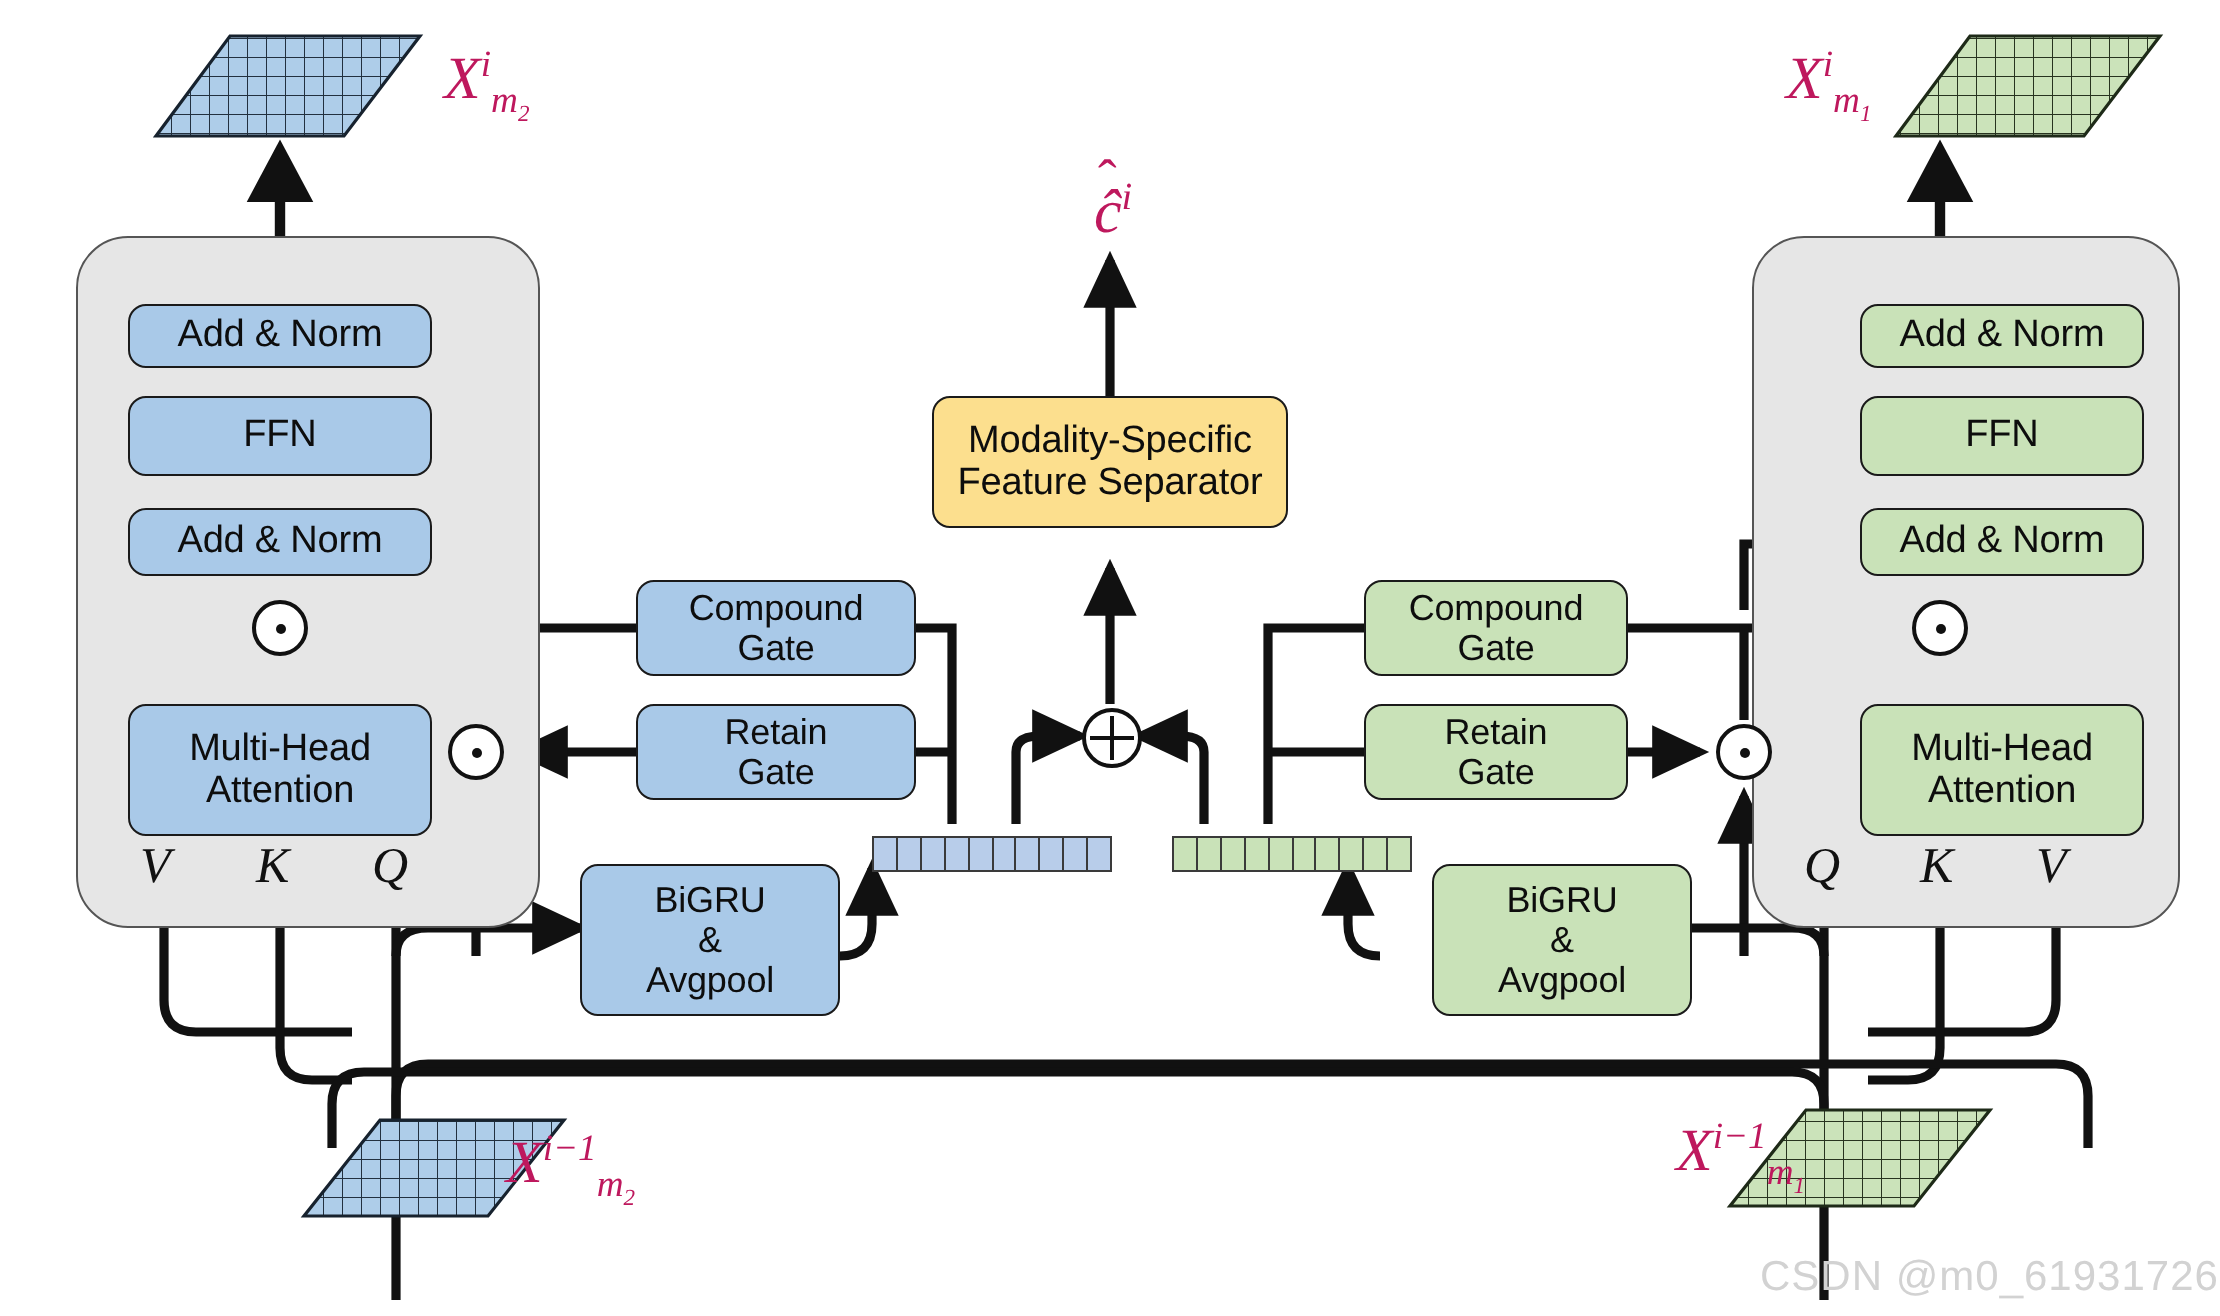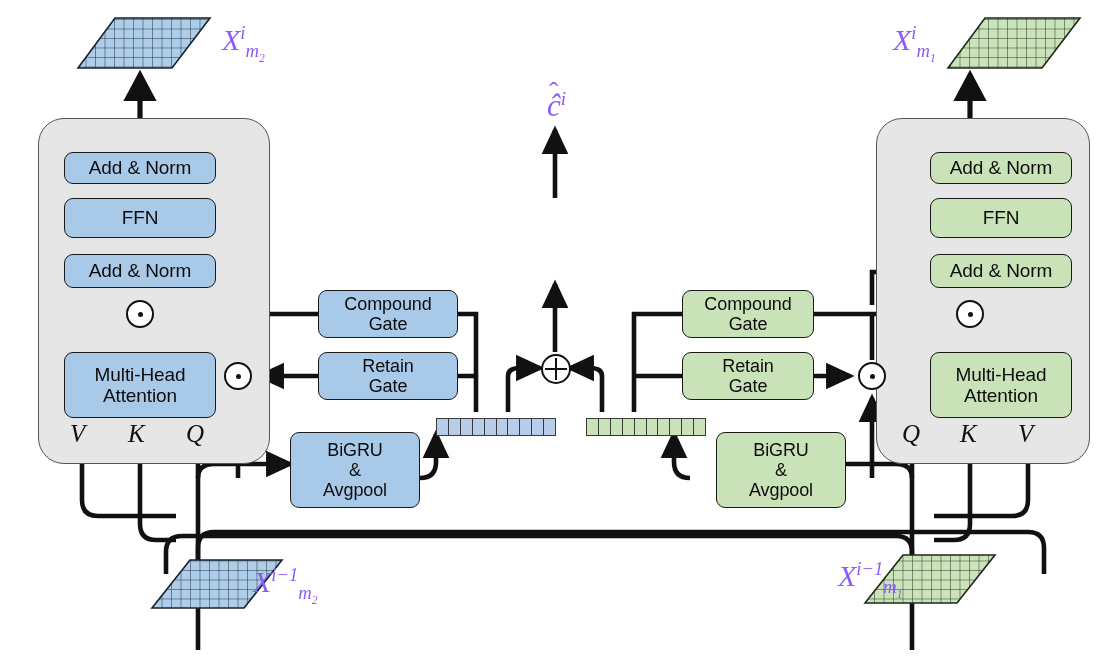--- a/index.html
+++ b/index.html
@@ -21,21 +21,21 @@
     display:flex;align-items:center;justify-content:center;
     text-align:center;font-weight:normal;color:#0d0d0d;
     line-height:1.12;letter-spacing:-0.1px;
   }
   .blue{background:#a9c9e8;}
   .green{background:#c9e2b8;}
   .yellow{background:#fcdf8e;}
 
   .mathlab{
     position:absolute;font-family:"Liberation Serif", serif;
-    font-style:italic;color:#8b5cf6;white-space:nowrap;
+    font-style:italic;color:#be185d;white-space:nowrap;
   }
   .mathlab sup,.mathlab sub{font-style:italic;}
   .mathlab sup{font-size:0.62em;vertical-align:super;}
   .mathlab sub{font-size:0.62em;vertical-align:sub;}
   .vkq{position:absolute;font-family:"Liberation Serif", serif;font-style:italic;
        font-size:25px;color:#111;}
 
   .featbar{position:absolute;display:flex;border:1.6px solid #3a3a3a;box-sizing:border-box;}
   .featbar .cell{flex:1 1 auto;border-right:1.4px solid #3a3a3a;box-sizing:border-box;}
   .featbar .cell:last-child{border-right:none;}
@@ -220,20 +220,24 @@
       <div class="cell"></div>
       <div class="cell"></div>
       <div class="cell"></div>
       <div class="cell"></div>
       <div class="cell"></div>
       <div class="cell"></div>
       <div class="cell"></div>
       <div class="cell"></div>
     </div>
 
+  <div class="node yellow" style="left:466px;top:198px;width:178px;height:66px;font-size:19px;flex-direction:column;">
+    <span>Modality-Specific</span>
+    <span>Feature Separator</span>
+  </div>
 
   <div class="op" style="left:541px;top:354px;width:30px;height:30px;">
     <span class="plusv"></span>
       <span class="plush"></span>
   </div>
 
   <div class="mathlab" style="left:547px;top:88px;font-size:31px;">
     <span style="position:relative;display:inline-block;">
       <span>ĉ</span><span style="position: absolute; left: 50%; top: -0.46em; transform: translateX(-52%); font-style: normal; font-size: 0.9em;">ˆ</span></span><sup>i</sup>
   </div>
@@ -296,14 +300,15 @@
   </div>
 
   <div class="mathlab" style="left:253px;top:564px;font-size:30px;">
     <span>X</span><sup>i−1</sup><sub><span>m</span><sub>2</sub></sub>
   </div>
 
   <div class="mathlab" style="left:838px;top:558px;font-size:30px;">
     <span>X</span><sup>i−1</sup><sub><span>m</span><sub>1</sub></sub>
   </div>
 
+  <div class="watermark" style="left:880px;top:627px;">CSDN @m0_61931726</div>
 
 </div>
 
 </body></html>

